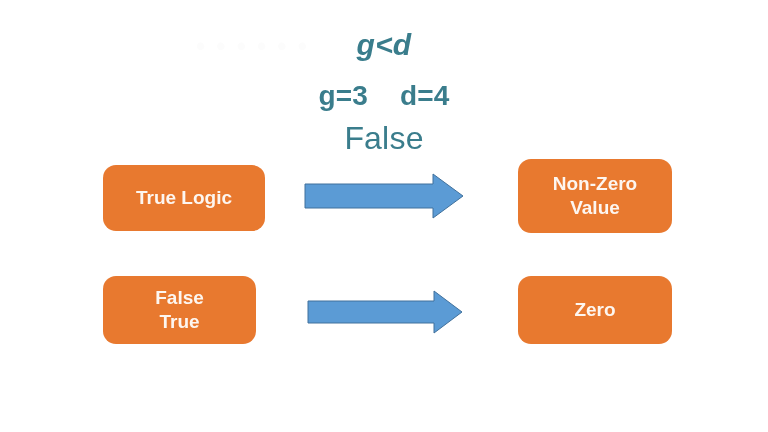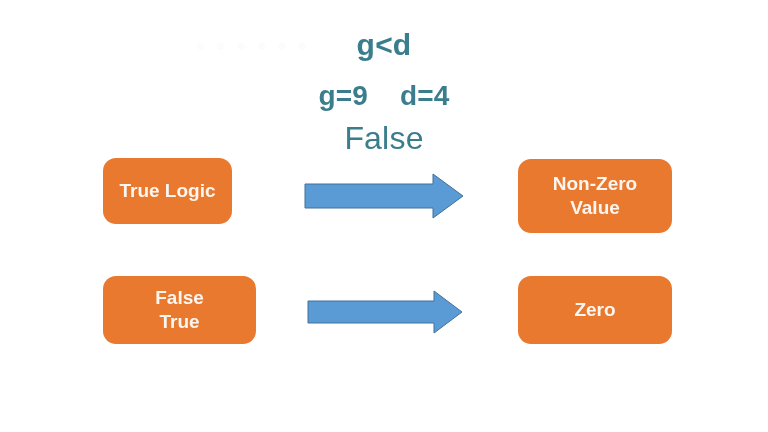--- a/index.html
+++ b/index.html
@@ -28,20 +28,21 @@
     text-align: center;
     color: #3a7d8c;
     font-weight: bold;
     letter-spacing: 0.2px;
     white-space: pre;
     line-height: 1;
   }
   #expr-line1 {
     top: 30px;
     font-size: 30px;
+    font-style: italic;
   }
   #expr-line2 {
     top: 82px;
     font-size: 28px;
   }
   #expr-line3 {
     top: 122px;
     font-size: 32px;
     font-weight: normal;
   }
@@ -70,42 +71,42 @@
     align-items: center;
     justify-content: center;
     text-align: center;
     line-height: 1.25;
     box-sizing: border-box;
   }
   .box .line {
     display: block;
   }
 
-  #box-true-logic   { left: 103px; top: 158px; width: 129px; height: 66px; }
+  #box-true-logic   { left: 103px; top: 165px; width: 162px; height: 66px; }
   #box-false-logic  { left: 103px; top: 276px; width: 153px; height: 68px; }
   #box-non-zero     { left: 518px; top: 159px; width: 154px; height: 74px; }
   #box-zero         { left: 518px; top: 276px; width: 154px; height: 68px; }
 
   
   .arrow {
     position: absolute;
   }
   #arrow-top    { left: 303px; top: 172px; }
   #arrow-bottom { left: 306px; top: 289px; }
 </style>
 </head>
 <body>
 
 <div id="stage">
 
   <div id="expr-ghost">• • • • • •</div>
 
   <div class="expr" id="expr-line1">g&lt;d</div>
 
-  <div class="expr" id="expr-line2">g=9    d=4</div>
+  <div class="expr" id="expr-line2">g=3    d=4</div>
 
   <div class="expr" id="expr-line3">False</div>
 
   <div class="box" id="box-true-logic">
     <span class="line">True Logic</span>
   </div>
 
   <div class="box" id="box-false-logic">
     <span class="line">False</span>
     <span class="line">True</span>

